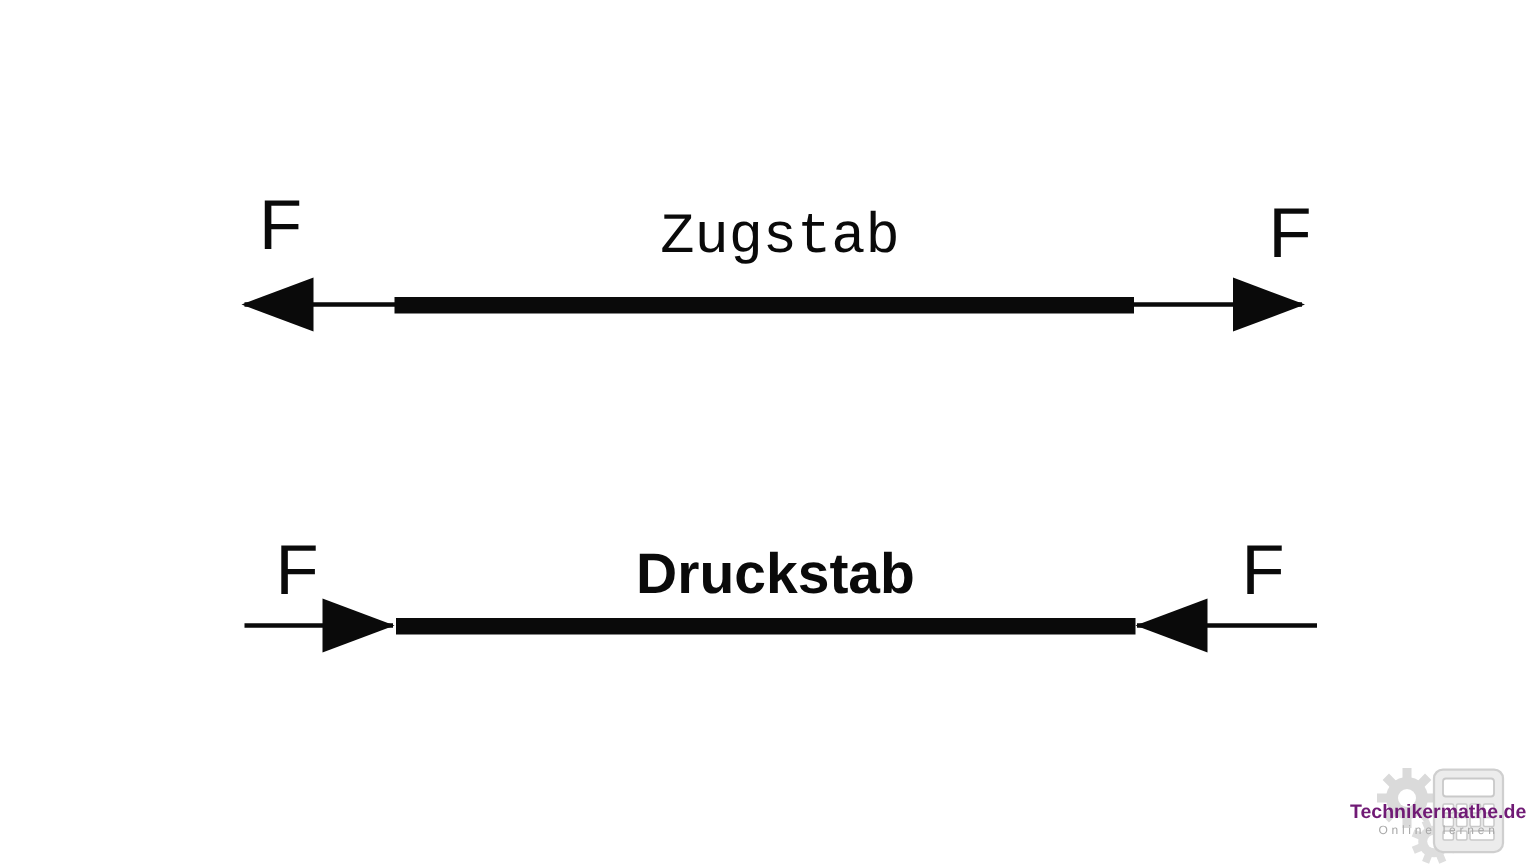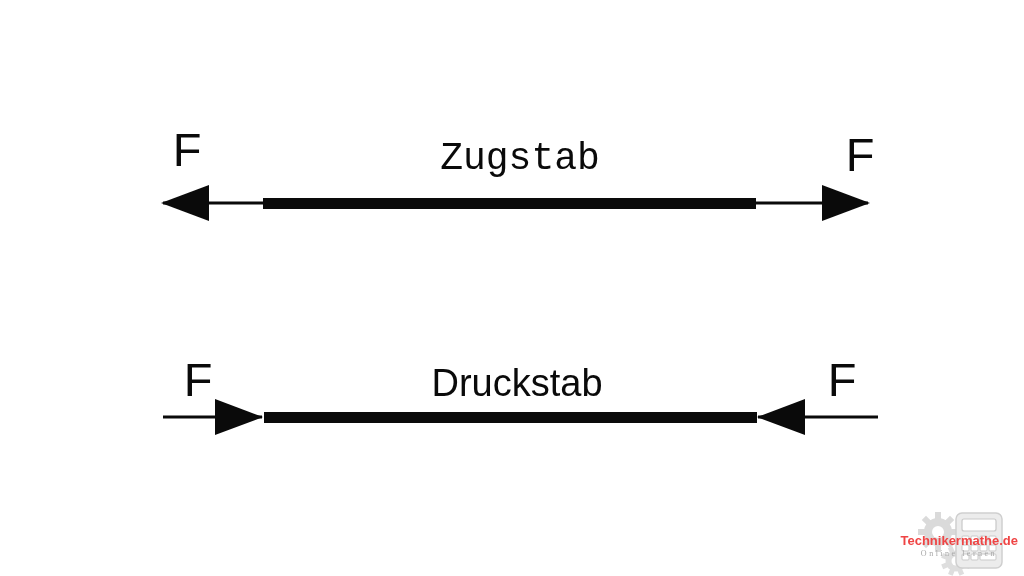--- a/index.html
+++ b/index.html
@@ -52,38 +52,37 @@
     left: 0;
     top: 0;
     width: 134px;
     height: 71px;
   }
   .watermark-brand {
     position: absolute;
     left: 10px;
     top: 28px;
     width: 118px;
-    text-align: right;
+    text-align: left;
     font-size: 13px;
     font-weight: bold;
-    color: #ef4444;
+    color: #701a75;
     white-space: nowrap;
     letter-spacing: 0px;
   }
   .watermark-tagline {
     position: absolute;
     left: 10px;
     top: 44px;
     width: 118px;
     text-align: center;
     font-size: 8px;
     color: #a8a8a8;
     letter-spacing: 2.5px;
     white-space: nowrap;
-    font-family: Liberation Serif, serif;
   }
 </style>
 </head>
 <body>
 
 <div class="canvas">
 
   <svg class="diagram-svg" viewBox="0 0 1024 576" xmlns="http://www.w3.org/2000/svg">
 
     <g>
@@ -101,21 +100,21 @@
       <polygon points="757,417 805,399 805,435" fill="#0a0a0a"></polygon>
     </g>
   </svg>
 
   <div class="force-label" style="left:163px; top:126px;">F</div>
   <div class="force-label" style="left:836px; top:131px;">F</div>
   <div class="force-label" style="left:174px; top:356px;">F</div>
   <div class="force-label" style="left:818px; top:356px;">F</div>
 
   <div class="rod-label" style="left:410px; top:139px;font-family:Liberation Mono, monospace;">Zugstab</div>
-  <div class="rod-label" style="left:407px; top:363px;">Druckstab</div>
+  <div class="rod-label" style="left:407px; top:363px;font-weight:bold;">Druckstab</div>
 
   <div class="watermark">
     <svg class="watermark-logo" viewBox="0 0 134 71" xmlns="http://www.w3.org/2000/svg">
 
       <g transform="translate(48,27)">
         <g fill="#dadada">
           <rect x="-3" y="-20" width="6" height="9" transform="rotate(0)"></rect>
           <rect x="-3" y="-20" width="6" height="9" transform="rotate(45)"></rect>
           <rect x="-3" y="-20" width="6" height="9" transform="rotate(90)"></rect>
           <rect x="-3" y="-20" width="6" height="9" transform="rotate(135)"></rect>

